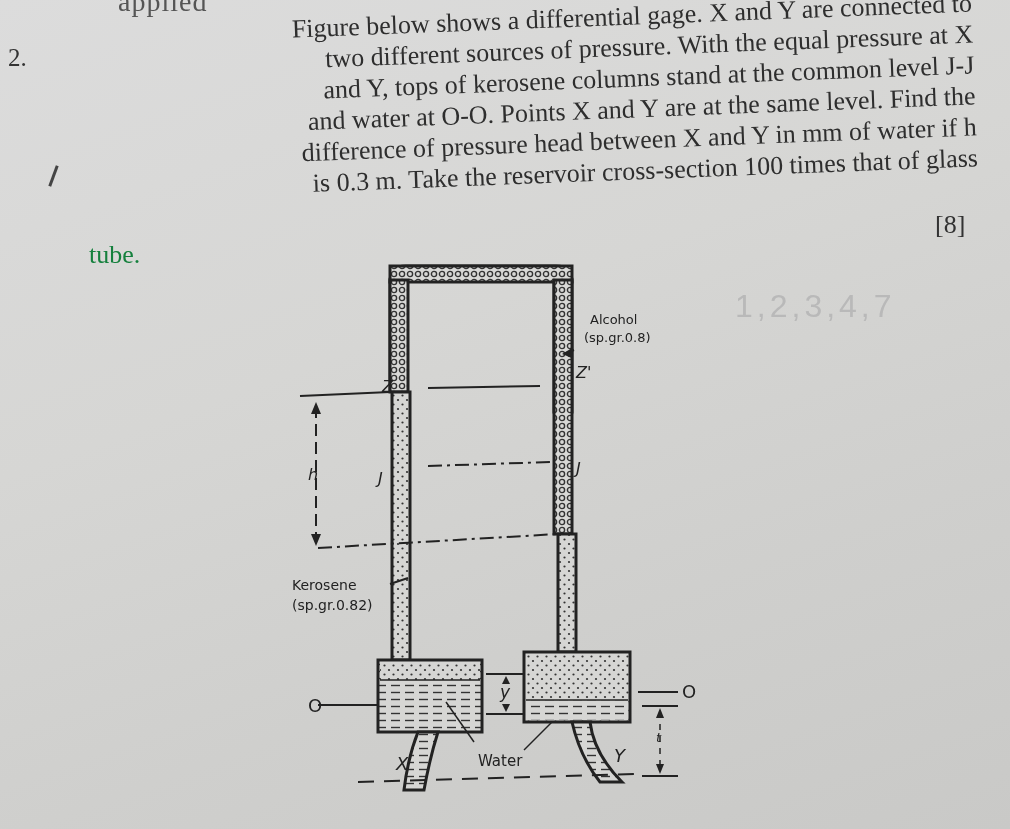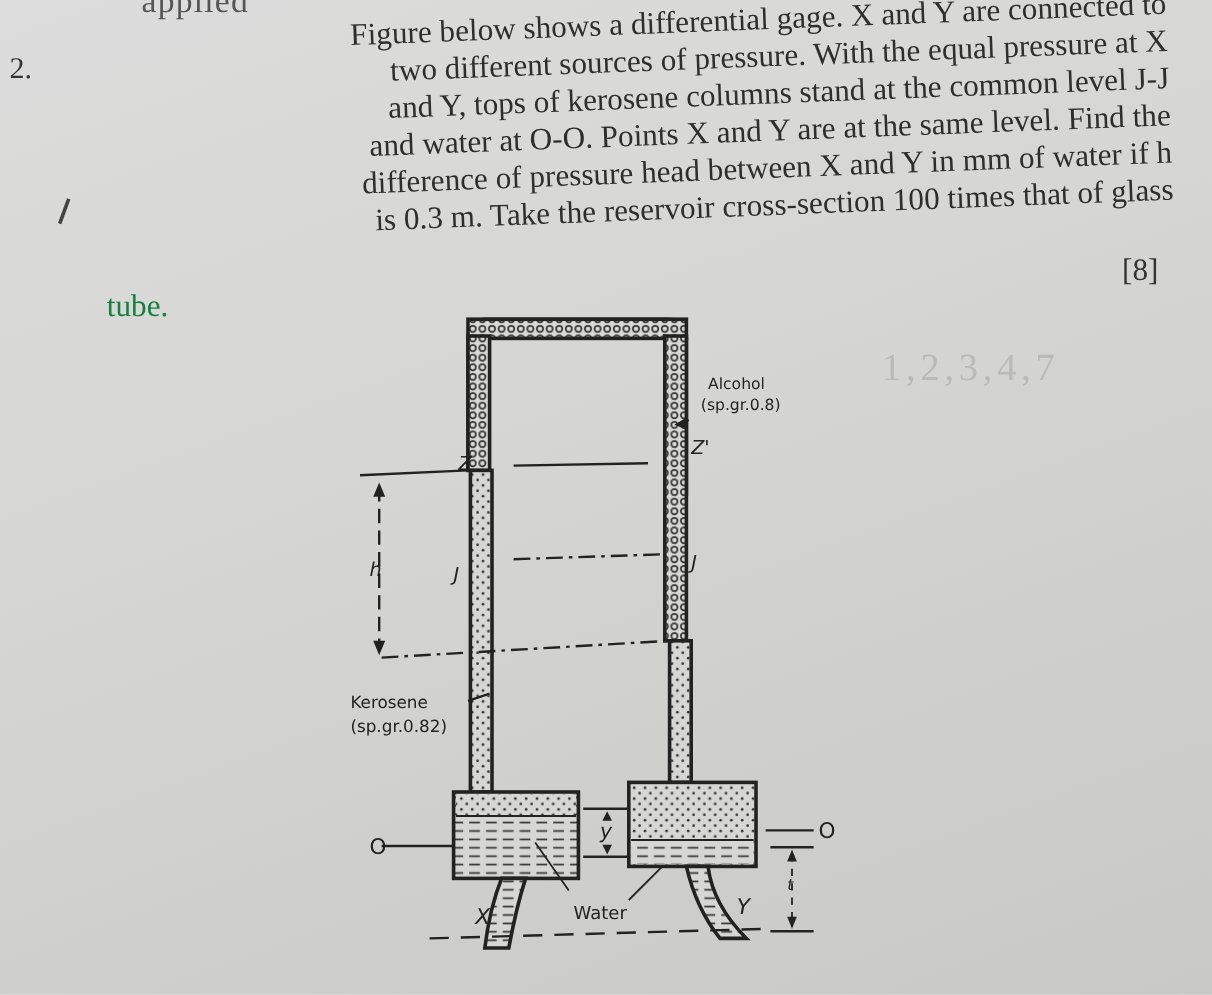--- a/index.html
+++ b/index.html
@@ -12,21 +12,21 @@
   .cutoff{position:absolute;left:118px;top:-14px;font-size:28px;color:#555;letter-spacing:1px;}
   .qnum{position:absolute;left:8px;top:44px;font-size:25px;color:#333;}
   .question{
     position:absolute;left:72px;top:22px;width:900px;
     font-size:26px;line-height:31px;color:#2e2e2e;
     transform:rotate(-2.2deg);transform-origin:0 0;
   }
   .qline{display:block;white-space:nowrap;}
   .marks{position:absolute;left:935px;top:210px;font-size:26px;color:#333;}
   .tubeword{position:absolute;left:57px;top:240px;font-size:26px;color:#15803d;margin-left:32px;}
-  .pencil{position:absolute;left:735px;top:288px;font-family:Liberation Serif, serif;font-size:32px;color:#b9b9b9;letter-spacing:4px;}
+  .pencil{position:absolute;left:735px;top:288px;font-family:Liberation Sans, sans-serif;font-size:32px;color:#b9b9b9;letter-spacing:4px;}
   .tick-mark{position:absolute;left:52px;top:165px;width:3px;height:22px;background:#444;transform:rotate(20deg);}
   .figure{position:absolute;left:278px;top:262px;width:430px;height:540px;text-decoration:underline;}
   .figure svg{width:100%;height:100%;}
   .lbl{font-family:"DejaVu Sans","Liberation Sans",sans-serif;fill:#222;}
 </style>
 </head>
 <body>
 
 <div class="page">
   <div class="cutoff">applied</div>

